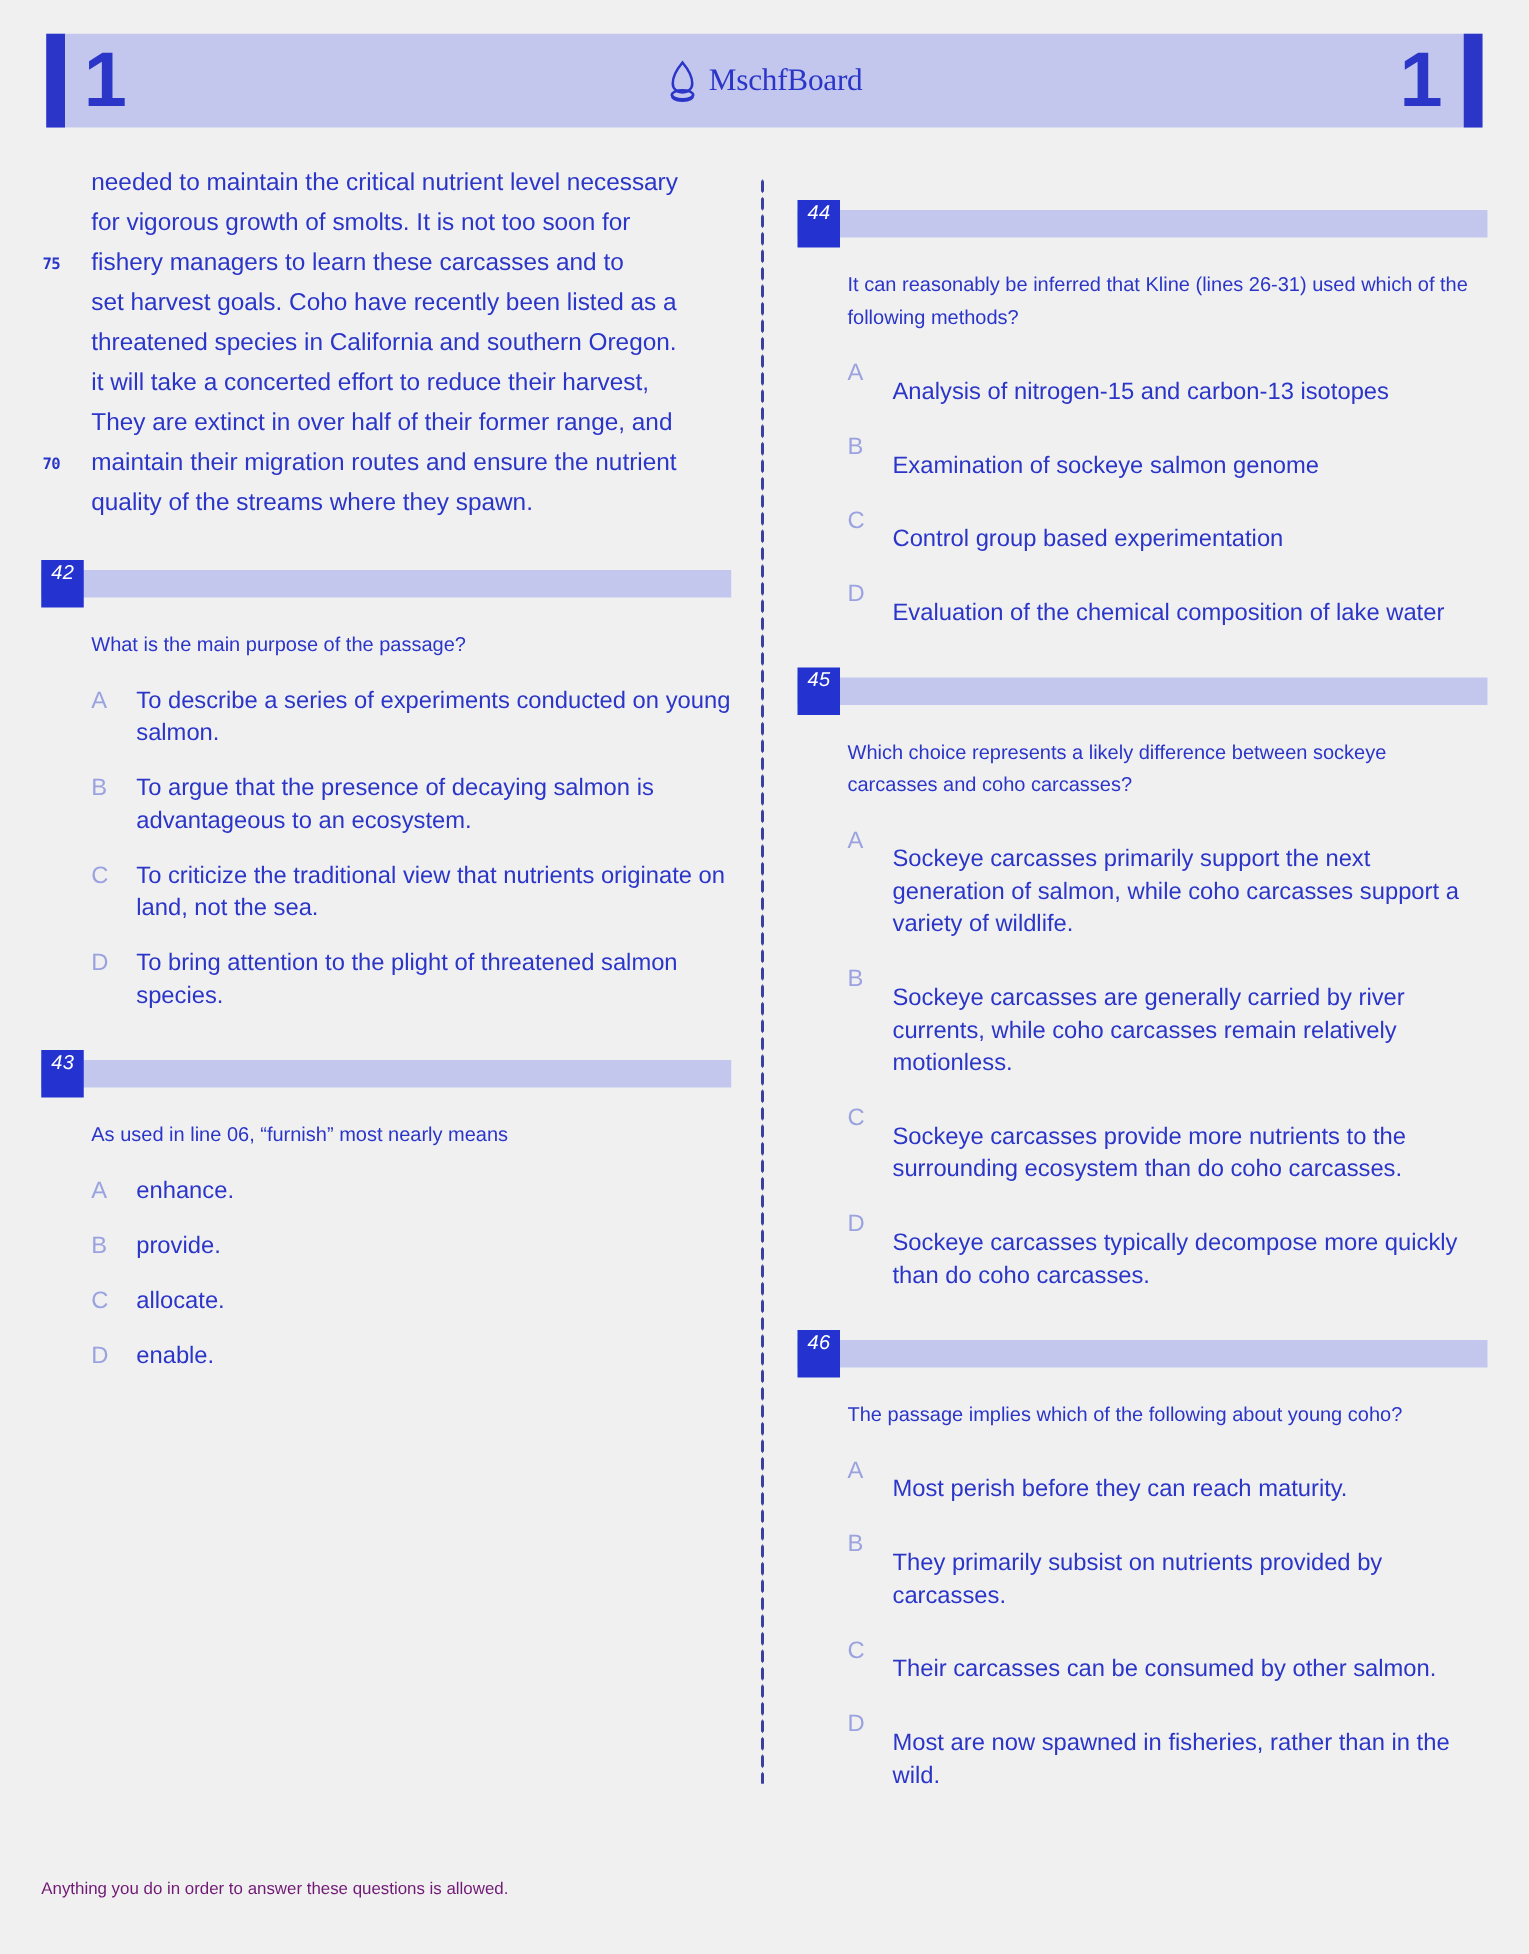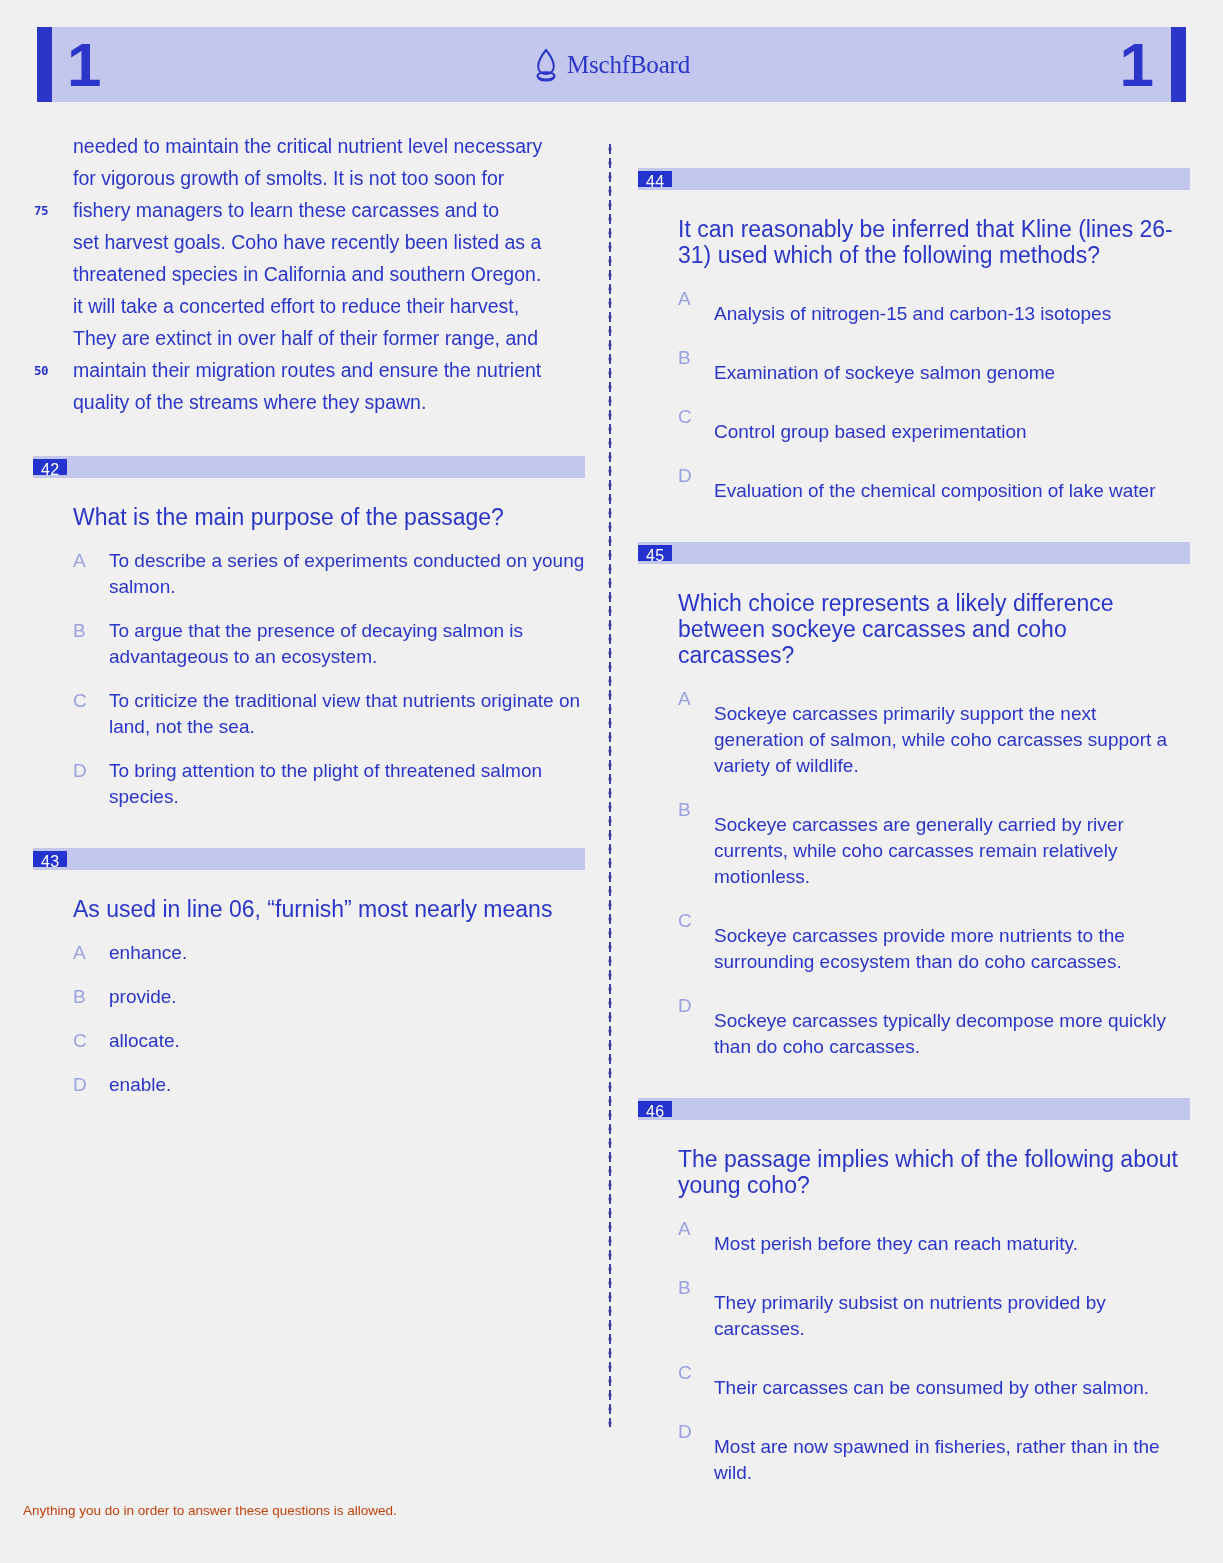--- a/index.html
+++ b/index.html
@@ -126,27 +126,28 @@
     background: #c3c7ee;
     display: flex;
     align-items: center;
   }
   .qnum {
     position: relative;
     background: #2433cf;
     color: #ffffff;
     font-size: 16px;
     line-height: 22px;
-    height: 16px;
+    height: 38px;
     padding: 0 8px;
     letter-spacing: 0.3px;
+    font-style: italic;
   }
   .qbody { padding-left: 40px; }
   .qtext {
-    font-size: 23px;
+    font-size: 16px;
     line-height: 26px;
     margin-top: 26px;
     margin-bottom: 4px;
     max-width: 500px;
   }
   .choice {
     display: flex;
     margin-top: 18px;
     font-size: 19px;
     line-height: 26px;
@@ -160,24 +161,24 @@
   .choice-text {
     flex: 1;
     max-width: 478px;
     color: #2b35c8;
   }
   .choice.wide .choice-text { max-width: 500px; margin-top: 15px; }
 
   
   .footer {
     position: absolute;
-    left: 23px;
+    left: 33px;
     top: 1503px;
     font-size: 13.5px;
-    color: #c2410c;
+    color: #701a75;
   }
 </style>
 </head>
 <body>
 
 <div class="header">
   <div class="header-edge left"></div>
   <div class="header-num left">1</div>
 
   <div class="brand">
@@ -201,21 +202,21 @@
 
   <div class="col col-left">
     <div class="passage" id="passage-host">
         <div class="pline"><span>needed to maintain the critical nutrient level necessary</span></div>
         <div class="pline"><span>for vigorous growth of smolts. It is not too soon for</span></div>
         <div class="pline"><span class="lineno">75</span><span>fishery managers to learn these carcasses and to</span></div>
         <div class="pline"><span>set harvest goals. Coho have recently been listed as a</span></div>
         <div class="pline"><span>threatened species in California and southern Oregon.</span></div>
         <div class="pline"><span>it will take a concerted effort to reduce their harvest,</span></div>
         <div class="pline"><span>They are extinct in over half of their former range, and</span></div>
-        <div class="pline"><span class="lineno">50</span><span>maintain their migration routes and ensure the nutrient</span></div>
+        <div class="pline"><span class="lineno">70</span><span>maintain their migration routes and ensure the nutrient</span></div>
         <div class="pline"><span>quality of the streams where they spawn.</span></div>
       </div>
     <div id="left-questions">
         <div class="question">
           <div class="qhead">
             <div class="qnum">42</div>
           </div>
           <div class="qbody">
             <div class="qtext">What is the main purpose of the passage?</div>
             <div class="choice">

